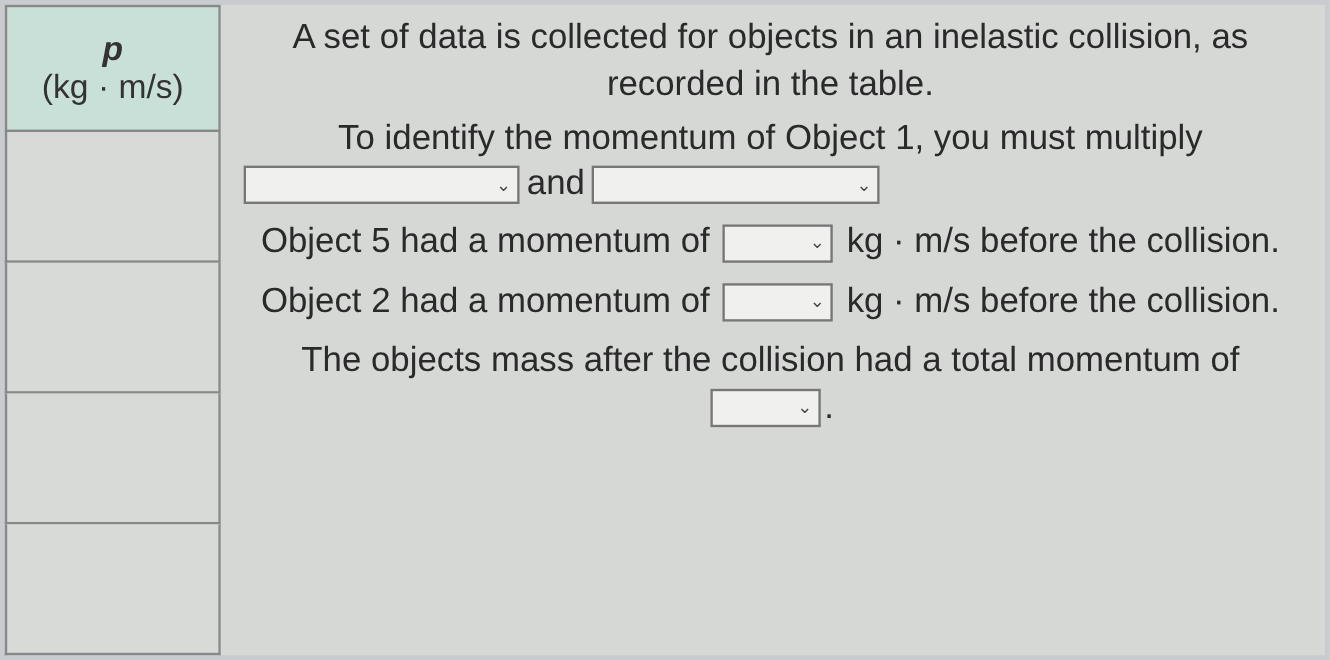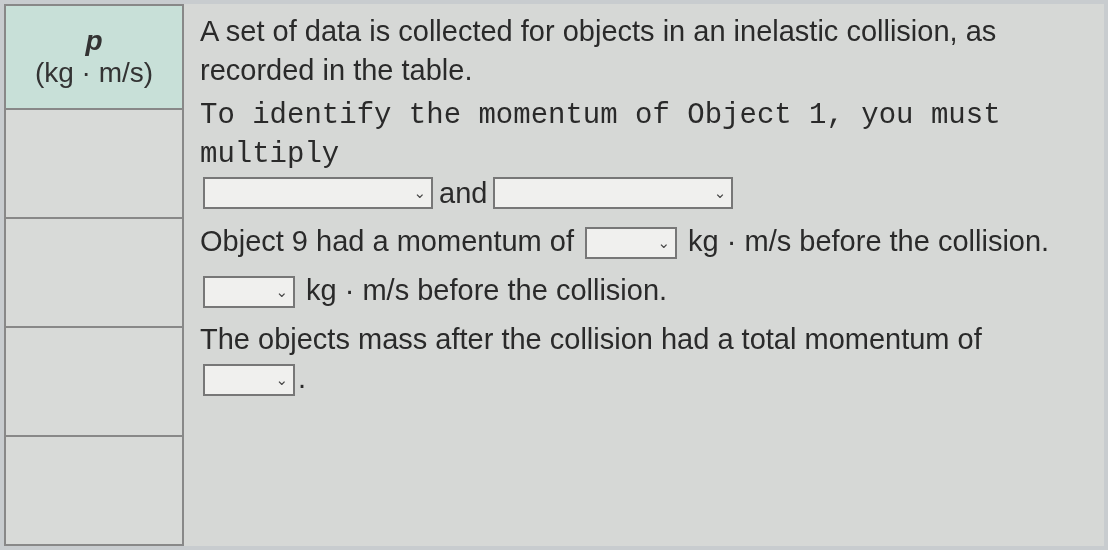--- a/index.html
+++ b/index.html
@@ -40,21 +40,21 @@
       flex: 1;
       background: #d8dad8;
     }
     .content-col {
       flex: 1;
       padding: 8px 20px 8px 16px;
       background: #d6d8d6;
       color: #2a2a2a;
       font-size: 29px;
     }
-    .paragraph { margin-bottom: 10px; line-height: 1.35; }
+    .paragraph { margin-bottom: 10px; line-height: 1.35; text-align: center; }
     .intro-para { margin-bottom: 6px; }
     .dropdown {
       display: inline-block;
       background: #f0f0ee;
       border: 2px solid #777;
       height: 32px;
       vertical-align: middle;
       position: relative;
       margin: 0 3px;
     }
@@ -82,42 +82,43 @@
     </div>
     <div class="table-cell"></div>
     <div class="table-cell"></div>
     <div class="table-cell"></div>
     <div class="table-cell"></div>
   </div>
 
   <div class="content-col">
     <div class="paragraph intro-para">A set of data is collected for objects in an inelastic collision, as recorded in the table.</div>
 
-    <div class="paragraph" style="margin-bottom:0;font-family:Liberation Mono, monospace;">
+    <div class="paragraph" style="margin-bottom:0;">
       <span>To identify the momentum of Object 1, you must multiply</span>
     </div>
     <div class="dropdown-line">
       <span class="dropdown wide">
         <span class="dropdown-arrow">⌄</span>
       </span>
       <span>and</span>
       <span class="dropdown wide2">
         <span class="dropdown-arrow">⌄</span>
       </span>
     </div>
 
     <div class="paragraph">
-      <span>Object 9 had a momentum of</span>
+      <span>Object 5 had a momentum of</span>
       <span class="dropdown narrow">
         <span class="dropdown-arrow">⌄</span>
       </span>
       <span>kg · m/s before the collision.</span>
     </div>
 
     <div class="paragraph">
+      <span>Object 2 had a momentum of</span>
       <span class="dropdown narrow">
         <span class="dropdown-arrow">⌄</span>
       </span>
       <span>kg · m/s before the collision.</span>
     </div>
 
     <div class="paragraph">
       <span>The objects mass after the collision had a total momentum of</span>
       <span class="dropdown narrow">
         <span class="dropdown-arrow">⌄</span>

